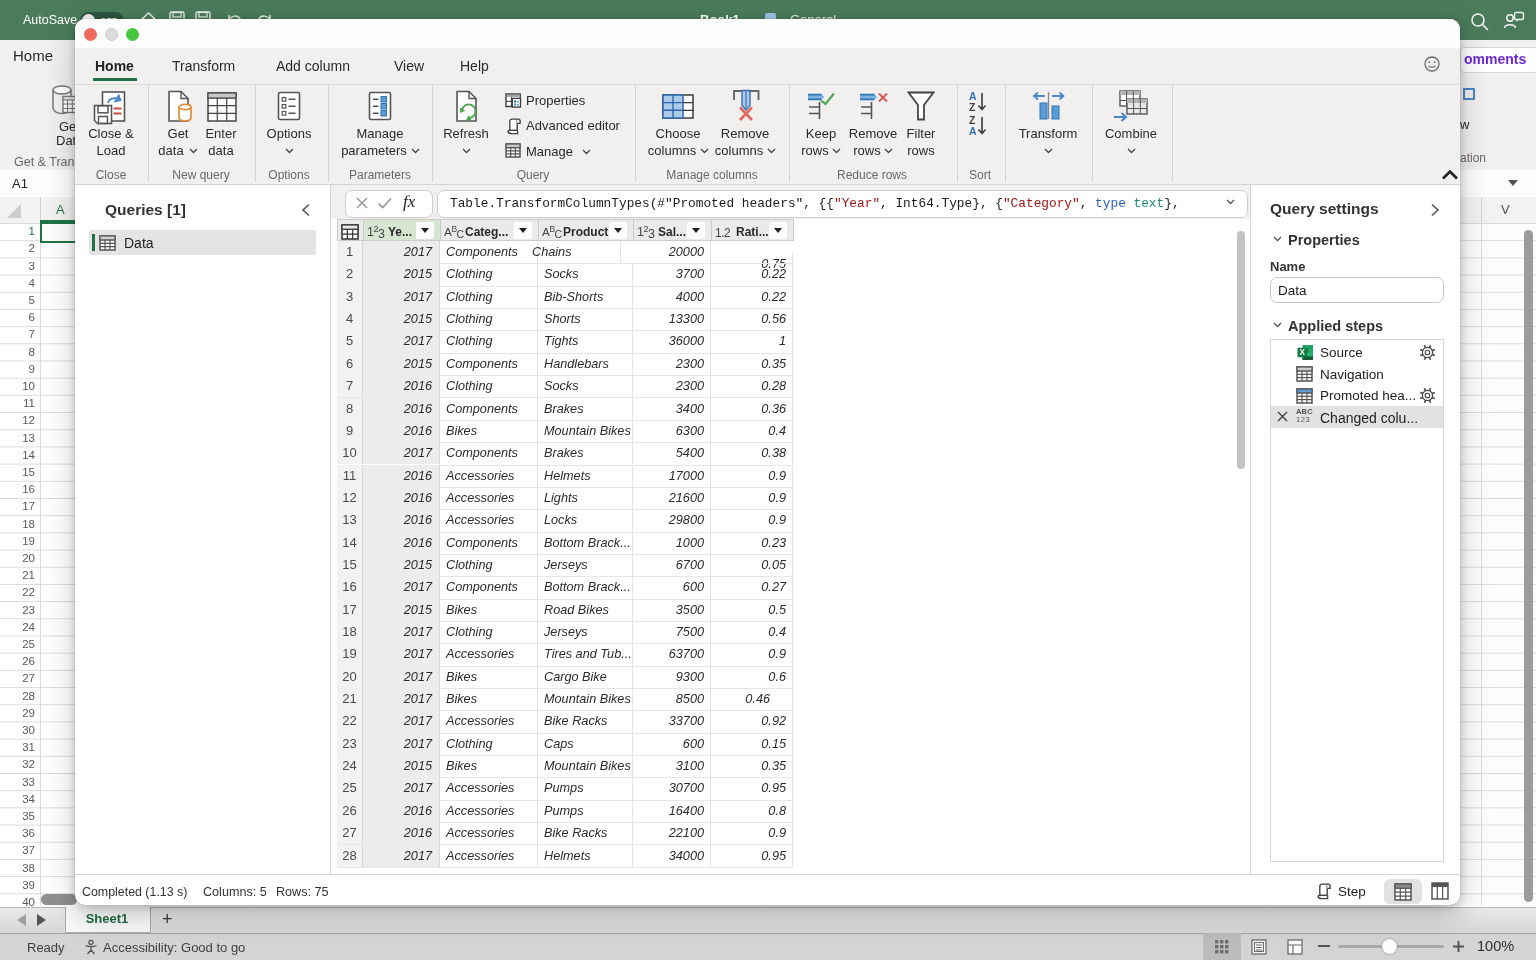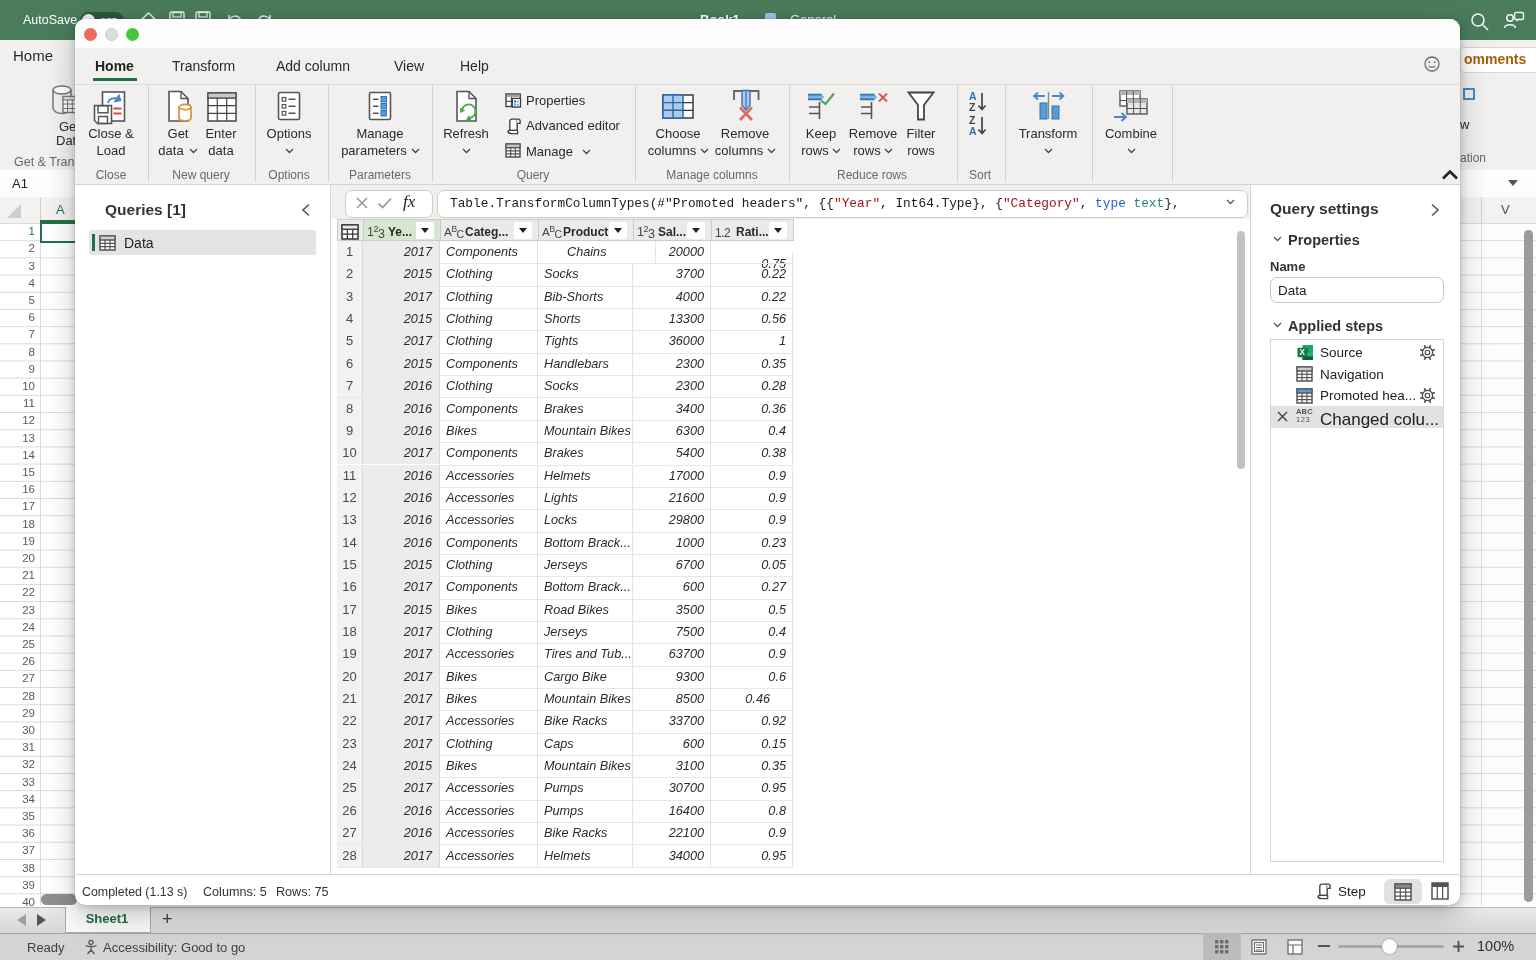--- a/index.html
+++ b/index.html
@@ -51,21 +51,21 @@
     <rect x="13" y="14.5" width="14" height="3.5" fill="#e0e0e0" stroke="#777" stroke-width="1"></rect>
     <line x1="13" y1="22" x2="27" y2="22" stroke="#777" stroke-width="1"></line>
     <line x1="13" y1="26.5" x2="27" y2="26.5" stroke="#777" stroke-width="1"></line>
     <line x1="17.6" y1="18" x2="17.6" y2="30.5" stroke="#777" stroke-width="1"></line>
     <line x1="22.3" y1="18" x2="22.3" y2="30.5" stroke="#777" stroke-width="1"></line>
   </svg>
 <div style="position:absolute;left:59px;top:119px;font-size:13px;color:#2b2a29;font-weight:normal;white-space:nowrap;">Get</div>
 <div style="position:absolute;left:56px;top:133px;font-size:13px;color:#2b2a29;font-weight:normal;white-space:nowrap;">Dat</div>
 <div style="position:absolute;left:14px;top:155px;font-size:12.5px;color:#6a6867;font-weight:normal;white-space:nowrap;">Get &amp; Trans</div>
 <div style="position:absolute;left:1460px;top:47px;width:76px;height:24px;background:#fff;border:1px solid #d8d6d4;border-radius:4px;"></div>
-<div style="position:absolute;left:1464px;top:51px;font-size:14px;color:#a16207;font-weight:bold;white-space:nowrap;">omments</div>
+<div style="position:absolute;left:1464px;top:51px;font-size:14px;color:#6d28d9;font-weight:bold;white-space:nowrap;">omments</div>
 <div style="position:absolute;left:1463px;top:88px;width:8px;height:8px;border:2px solid #4a86c8;border-radius:1px;"></div>
 <div style="position:absolute;left:1460px;top:117px;font-size:13px;color:#2b2a29;font-weight:normal;white-space:nowrap;">w</div>
 <div style="position:absolute;left:1460px;top:151px;font-size:12px;color:#6a6867;font-weight:normal;white-space:nowrap;">ation</div>
 <div style="position:absolute;left:0;top:170px;width:1536px;height:27px;background:#fdfdfd;border-bottom:1px solid #cfcecd;"></div>
 <div style="position:absolute;left:12px;top:176px;font-size:13px;color:#222;font-weight:normal;white-space:nowrap;">A1</div>
 <div style="position:absolute;left:1508px;top:180px;width:0;height:0;border-left:5px solid transparent;border-right:5px solid transparent;border-top:6px solid #555;"></div>
 <div style="position:absolute;left:0;top:197px;width:1536px;height:26px;background:#f3f2f1;border-bottom:1px solid #bdbcbb;"></div>
 <svg width="18" height="18" viewBox="0 0 18 18" style="position:absolute;left:5px;top:202px;">
     <path d="M16 2 L16 16 L2 16 Z" fill="#cdcdcd"></path>
   </svg>
@@ -476,21 +476,21 @@
     <div style="position:absolute;left:583px;top:205.5px;font-size:12px;color:#2b2a29;font-weight:bold;white-space:nowrap;">Sal...</div>
     <div style="position:absolute;left:612.0px;top:202.5px;width:18px;height:17.5px;background:#fff;border-radius:2px;"></div>
     <div style="position:absolute;left:616.6px;top:208.5px;width:0;height:0;border-left:4.4px solid transparent;border-right:4.4px solid transparent;border-top:5.4px solid #222;"></div>
     <div style="position:absolute;left:640px;top:206.5px;font-size:12px;color:#454545;font-weight:normal;white-space:nowrap;letter-spacing:-0.5px;">1.2</div>
     <div style="position:absolute;left:661px;top:205.5px;font-size:12px;color:#2b2a29;font-weight:bold;white-space:nowrap;">Rati...</div>
     <div style="position:absolute;left:694.0px;top:202.5px;width:18px;height:17.5px;background:#fff;border-radius:2px;"></div>
     <div style="position:absolute;left:698.6px;top:208.5px;width:0;height:0;border-left:4.4px solid transparent;border-right:4.4px solid transparent;border-top:5.4px solid #222;"></div>
     <div style="position:absolute;left:262.0px;top:222.0px;width:26px;height:22.35px;background:#f2f2f2;border-right:1px solid #d9d9d9;box-sizing:border-box;text-align:center;font-size:13px;color:#4a4a4a;line-height:22.35px;">1</div>
     <div style="position:absolute;left:288.0px;top:222.0px;width:77px;height:22.35px;background:#ececec;border-right:1px solid #d9d9d9;box-sizing:border-box;text-align:right;padding-right:7px;font-size:12.7px;font-style:italic;color:#2b2b2b;line-height:22.35px;">2017</div>
     <div style="position:absolute;left:365.0px;top:222.0px;width:98.0px;height:22.35px;border-right:1px solid #e3e3e3;box-sizing:border-box;text-align:left;padding-left:6px;font-size:12.7px;font-style:italic;color:#2b2b2b;line-height:22.35px;overflow:hidden;white-space:nowrap;">Components</div>
-    <div style="position:absolute;left:486px;top:222.0px;width:95.0px;height:22.35px;border-right:1px solid #e3e3e3;box-sizing:border-box;text-align:left;padding-left:6px;font-size:12.7px;font-style:italic;color:#2b2b2b;line-height:22.35px;overflow:hidden;white-space:nowrap;">Chains</div>
+    <div style="position:absolute;left:451px;top:222.0px;width:95.0px;height:22.35px;border-right:1px solid #e3e3e3;box-sizing:border-box;text-align:left;padding-left:6px;font-size:12.7px;font-style:italic;color:#2b2b2b;line-height:22.35px;overflow:hidden;white-space:nowrap;">Chains</div>
     <div style="position:absolute;left:558.0px;top:222.0px;width:78.0px;height:22.35px;border-right:1px solid #e3e3e3;box-sizing:border-box;text-align:right;padding-right:6px;font-size:12.7px;font-style:italic;color:#2b2b2b;line-height:22.35px;overflow:hidden;white-space:nowrap;">20000</div>
     <div style="position:absolute;left:636.0px;top:222.0px;width:82.0px;height:22.35px;border-right:1px solid #e3e3e3;box-sizing:border-box;text-align:right;padding-right:6px;font-size:12.7px;font-style:italic;color:#2b2b2b;line-height:22.35px;overflow:hidden;white-space:nowrap;margin-top:12px;">0.75</div>
     <div style="position:absolute;left:262.0px;top:244.35px;width:456.0px;height:1px;background:#e7e7e7;"></div>
     <div style="position:absolute;left:262.0px;top:244.4px;width:26px;height:22.35px;background:#f2f2f2;border-right:1px solid #d9d9d9;box-sizing:border-box;text-align:center;font-size:13px;color:#4a4a4a;line-height:22.35px;">2</div>
     <div style="position:absolute;left:288.0px;top:244.4px;width:77px;height:22.35px;background:#ececec;border-right:1px solid #d9d9d9;box-sizing:border-box;text-align:right;padding-right:7px;font-size:12.7px;font-style:italic;color:#2b2b2b;line-height:22.35px;">2015</div>
     <div style="position:absolute;left:365.0px;top:244.4px;width:98.0px;height:22.35px;border-right:1px solid #e3e3e3;box-sizing:border-box;text-align:left;padding-left:6px;font-size:12.7px;font-style:italic;color:#2b2b2b;line-height:22.35px;overflow:hidden;white-space:nowrap;">Clothing</div>
     <div style="position:absolute;left:463.0px;top:244.4px;width:95.0px;height:22.35px;border-right:1px solid #e3e3e3;box-sizing:border-box;text-align:left;padding-left:6px;font-size:12.7px;font-style:italic;color:#2b2b2b;line-height:22.35px;overflow:hidden;white-space:nowrap;">Socks</div>
     <div style="position:absolute;left:558.0px;top:244.4px;width:78.0px;height:22.35px;border-right:1px solid #e3e3e3;box-sizing:border-box;text-align:right;padding-right:6px;font-size:12.7px;font-style:italic;color:#2b2b2b;line-height:22.35px;overflow:hidden;white-space:nowrap;">3700</div>
     <div style="position:absolute;left:636.0px;top:244.4px;width:82.0px;height:22.35px;border-right:1px solid #e3e3e3;box-sizing:border-box;text-align:right;padding-right:6px;font-size:12.7px;font-style:italic;color:#2b2b2b;line-height:22.35px;overflow:hidden;white-space:nowrap;">0.22</div>
     <div style="position:absolute;left:262.0px;top:266.70px;width:456.0px;height:1px;background:#e7e7e7;"></div>
@@ -746,21 +746,21 @@
       <line x1="6.5" y1="3.8" x2="5.5" y2="1.2" stroke="#444" stroke-width="1.7"></line>
       <line x1="10.5" y1="3.8" x2="11.5" y2="1.2" stroke="#444" stroke-width="1.7"></line>
       <line x1="13.2" y1="6.5" x2="15.8" y2="5.5" stroke="#444" stroke-width="1.7"></line>
     </svg>
     <svg width="11" height="11" viewBox="0 0 11 11" style="position:absolute;left:1202px;top:392px;">
       <line x1="1" y1="1" x2="10" y2="10" stroke="#444" stroke-width="1.4"></line>
       <line x1="10" y1="1" x2="1" y2="10" stroke="#444" stroke-width="1.4"></line>
     </svg>
     <div style="position:absolute;left:1221px;top:387.5px;font-size:7.5px;color:#555;font-weight:bold;white-space:nowrap;letter-spacing:0.2px;">ABC</div>
     <div style="position:absolute;left:1221px;top:396px;font-size:7.5px;color:#555;font-weight:normal;white-space:nowrap;letter-spacing:0.6px;">123</div>
-    <div style="position:absolute;left:1245px;top:390.5px;font-size:17px;color:#222;font-weight:normal;white-space:nowrap;">Changed colu...</div>
+    <div style="position:absolute;left:1245px;top:390.5px;font-size:14px;color:#222;font-weight:normal;white-space:nowrap;">Changed colu...</div>
     <div style="position:absolute;left:0;top:855.0px;width:1385px;height:1px;background:#d8d6d4;"></div>
     <div style="position:absolute;left:7px;top:866px;font-size:12.4px;color:#333;font-weight:normal;white-space:nowrap;">Completed (1.13 s)</div>
     <div style="position:absolute;left:128px;top:866px;font-size:12.6px;color:#333;font-weight:normal;white-space:nowrap;">Columns: 5</div>
     <div style="position:absolute;left:201px;top:866px;font-size:12.6px;color:#333;font-weight:normal;white-space:nowrap;">Rows: 75</div>
     <svg width="16" height="19" viewBox="0 0 16 19" style="position:absolute;left:1241px;top:863px;">
       <path d="M11.2 2.1 H6 C4.7 2.1 3.8 3 3.8 4.3 V13.4 H11.2 V2.1 Z" fill="#fff" stroke="#444" stroke-width="1.4"></path>
       <path d="M11.2 2.1 H12.3 C13.3 2.1 14.1 2.9 14.1 3.9 V6.4 H11.2" fill="#fff" stroke="#444" stroke-width="1.4"></path>
       <path d="M11.6 13.4 V16.6 H4.6 C3.2 16.6 2.1 15.6 2.1 14.4 C2.1 13.8 2.5 13.4 3 13.4 H11.6 M2.3 15 C2.9 15.9 3.9 16.4 5 16.4" fill="#fff" stroke="#444" stroke-width="1.4"></path>
     </svg>
     <div style="position:absolute;left:1263px;top:865px;font-size:13.5px;color:#222;font-weight:normal;white-space:nowrap;">Step</div>

